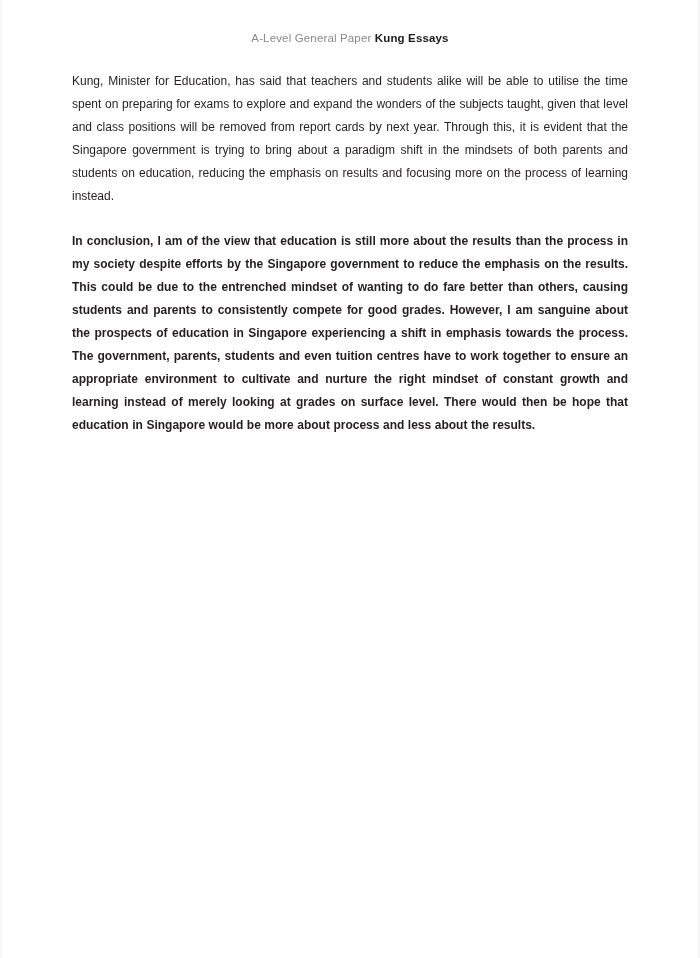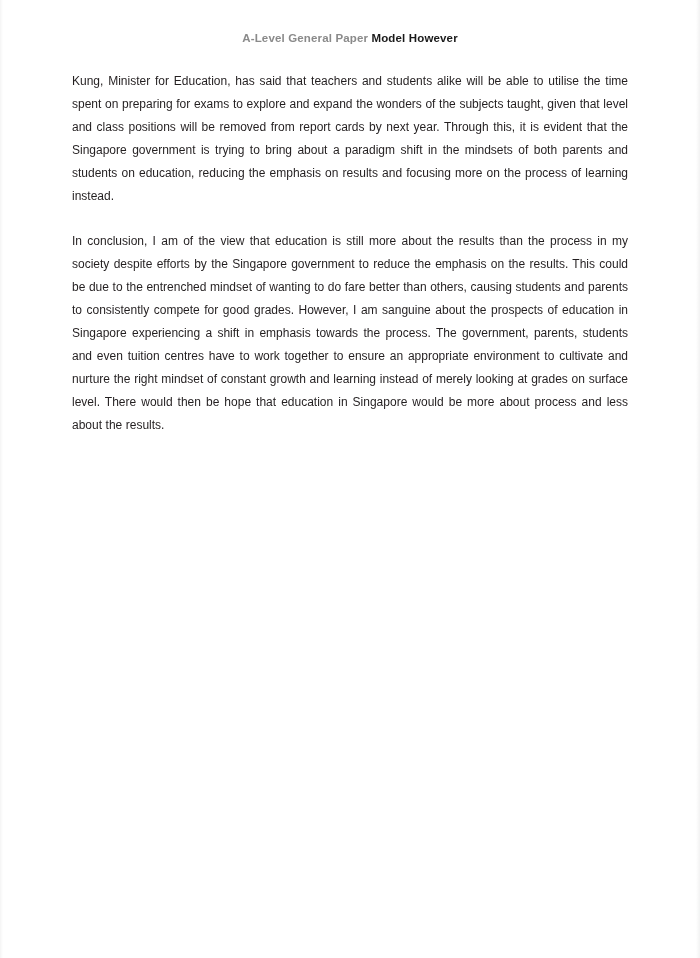--- a/index.html
+++ b/index.html
@@ -28,21 +28,21 @@
     left: 0;
     width: 700px;
     text-align: center;
     font-size: 11.5px;
     letter-spacing: 0.15px;
     line-height: 1.2;
     white-space: nowrap;
   }
   .header-light {
     color: #8a8a8a;
-    font-weight: bold;
+    font-weight: normal;
   }
   .header-bold {
     color: #1a1a1a;
     font-weight: bold;
   }
   .content {
     position: absolute;
     top: 70px;
     left: 72px;
     width: 556px;
@@ -51,20 +51,21 @@
     font-size: 12px;
     line-height: 1.92;
     text-align: justify;
     text-justify: inter-word;
     margin: 0 0 22px 0;
     color: #231f20;
     word-spacing: 0.2px;
   }
   .para:last-child {
     margin-bottom: 8px;
+    font-weight: bold;
   }
   
   .edge-left {
     position: absolute;
     top: 0;
     left: 0;
     width: 3px;
     height: 958px;
     background: linear-gradient(to right, rgba(0,0,0,0.045), rgba(0,0,0,0));
   }
@@ -79,21 +80,21 @@
 </style>
 </head>
 <body>
 
 <div class="page">
 
   <div class="edge-left"></div>
   <div class="edge-right"></div>
 
   <div class="page-header">
-    <span class="header-light">A-Level General Paper </span><span class="header-bold">Model However</span>
+    <span class="header-light">A-Level General Paper </span><span class="header-bold">Kung Essays</span>
   </div>
 
   <div class="content">
     <p class="para">Kung, Minister for Education, has said that teachers and students alike will be able to utilise the time spent on preparing for exams to explore and expand the wonders of the subjects taught, given that level and class positions will be removed from report cards by next year. Through this, it is evident that the Singapore government is trying to bring about a paradigm shift in the mindsets of both parents and students on education, reducing the emphasis on results and focusing more on the process of learning instead.</p>
     <p class="para">In conclusion, I am of the view that education is still more about the results than the process in my society despite efforts by the Singapore government to reduce the emphasis on the results. This could be due to the entrenched mindset of wanting to do fare better than others, causing students and parents to consistently compete for good grades. However, I am sanguine about the prospects of education in Singapore experiencing a shift in emphasis towards the process. The government, parents, students and even tuition centres have to work together to ensure an appropriate environment to cultivate and nurture the right mindset of constant growth and learning instead of merely looking at grades on surface level. There would then be hope that education in Singapore would be more about process and less about the results.</p>
   </div>
 
 </div>
 
 </body></html>

